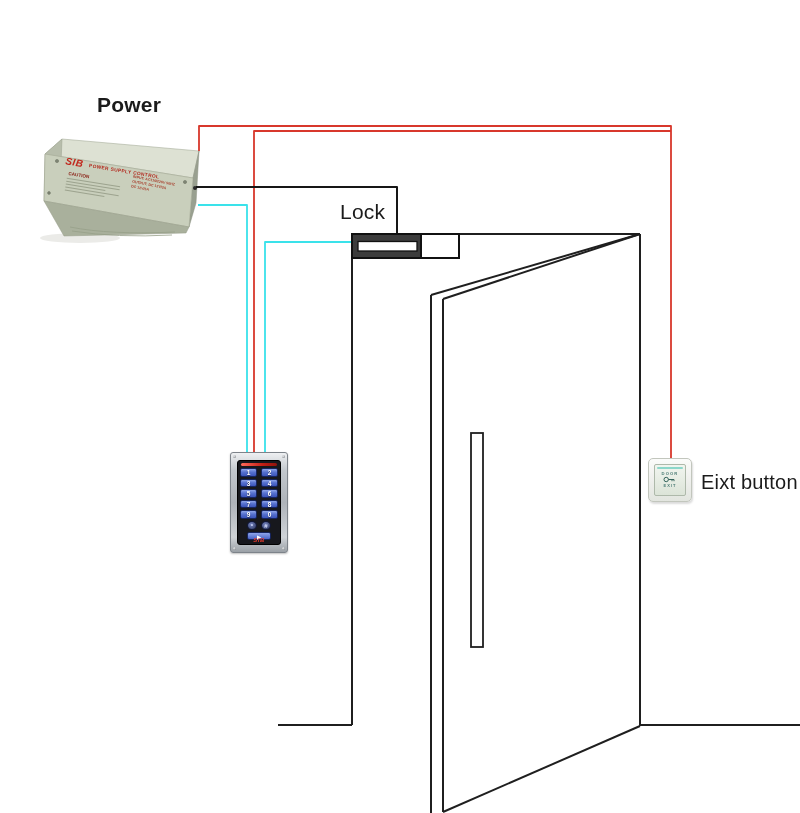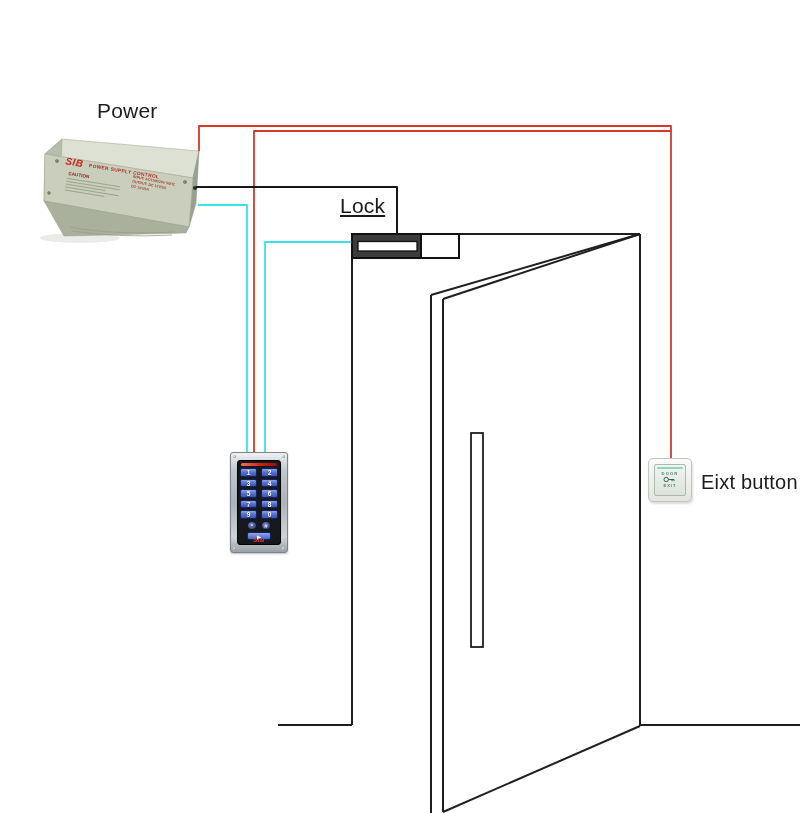--- a/index.html
+++ b/index.html
@@ -206,17 +206,17 @@
       <div class="exit-bar"></div>
       <div class="exit-door">DOOR</div>
       <svg class="exit-keyicon" width="14" height="7" viewBox="0 0 14 7">
         <circle cx="3.2" cy="3.5" r="2.2" fill="none" stroke="#35645c" stroke-width="1"></circle>
         <path d="M5.4,3.5 H11 M9,3.5 V5.2 M11,3.5 V5.2" fill="none" stroke="#35645c" stroke-width="1"></path>
       </svg>
       <div class="exit-exit">EXIT</div>
     </div>
   </div>
 
-  <div class="label" style="left:97px;top:99px;">Power</div>
-  <div class="label" style="left:340px;top:194px;text-decoration:underline;">Lock</div>
+  <div class="label" style="left:97px;top:93px;font-weight:bold;">Power</div>
+  <div class="label" style="left:340px;top:200px;">Lock</div>
   <div class="label" style="left:701px;top:471px;font-size:20px;">Eixt button</div>
 
 </div>
 
 </body></html>

